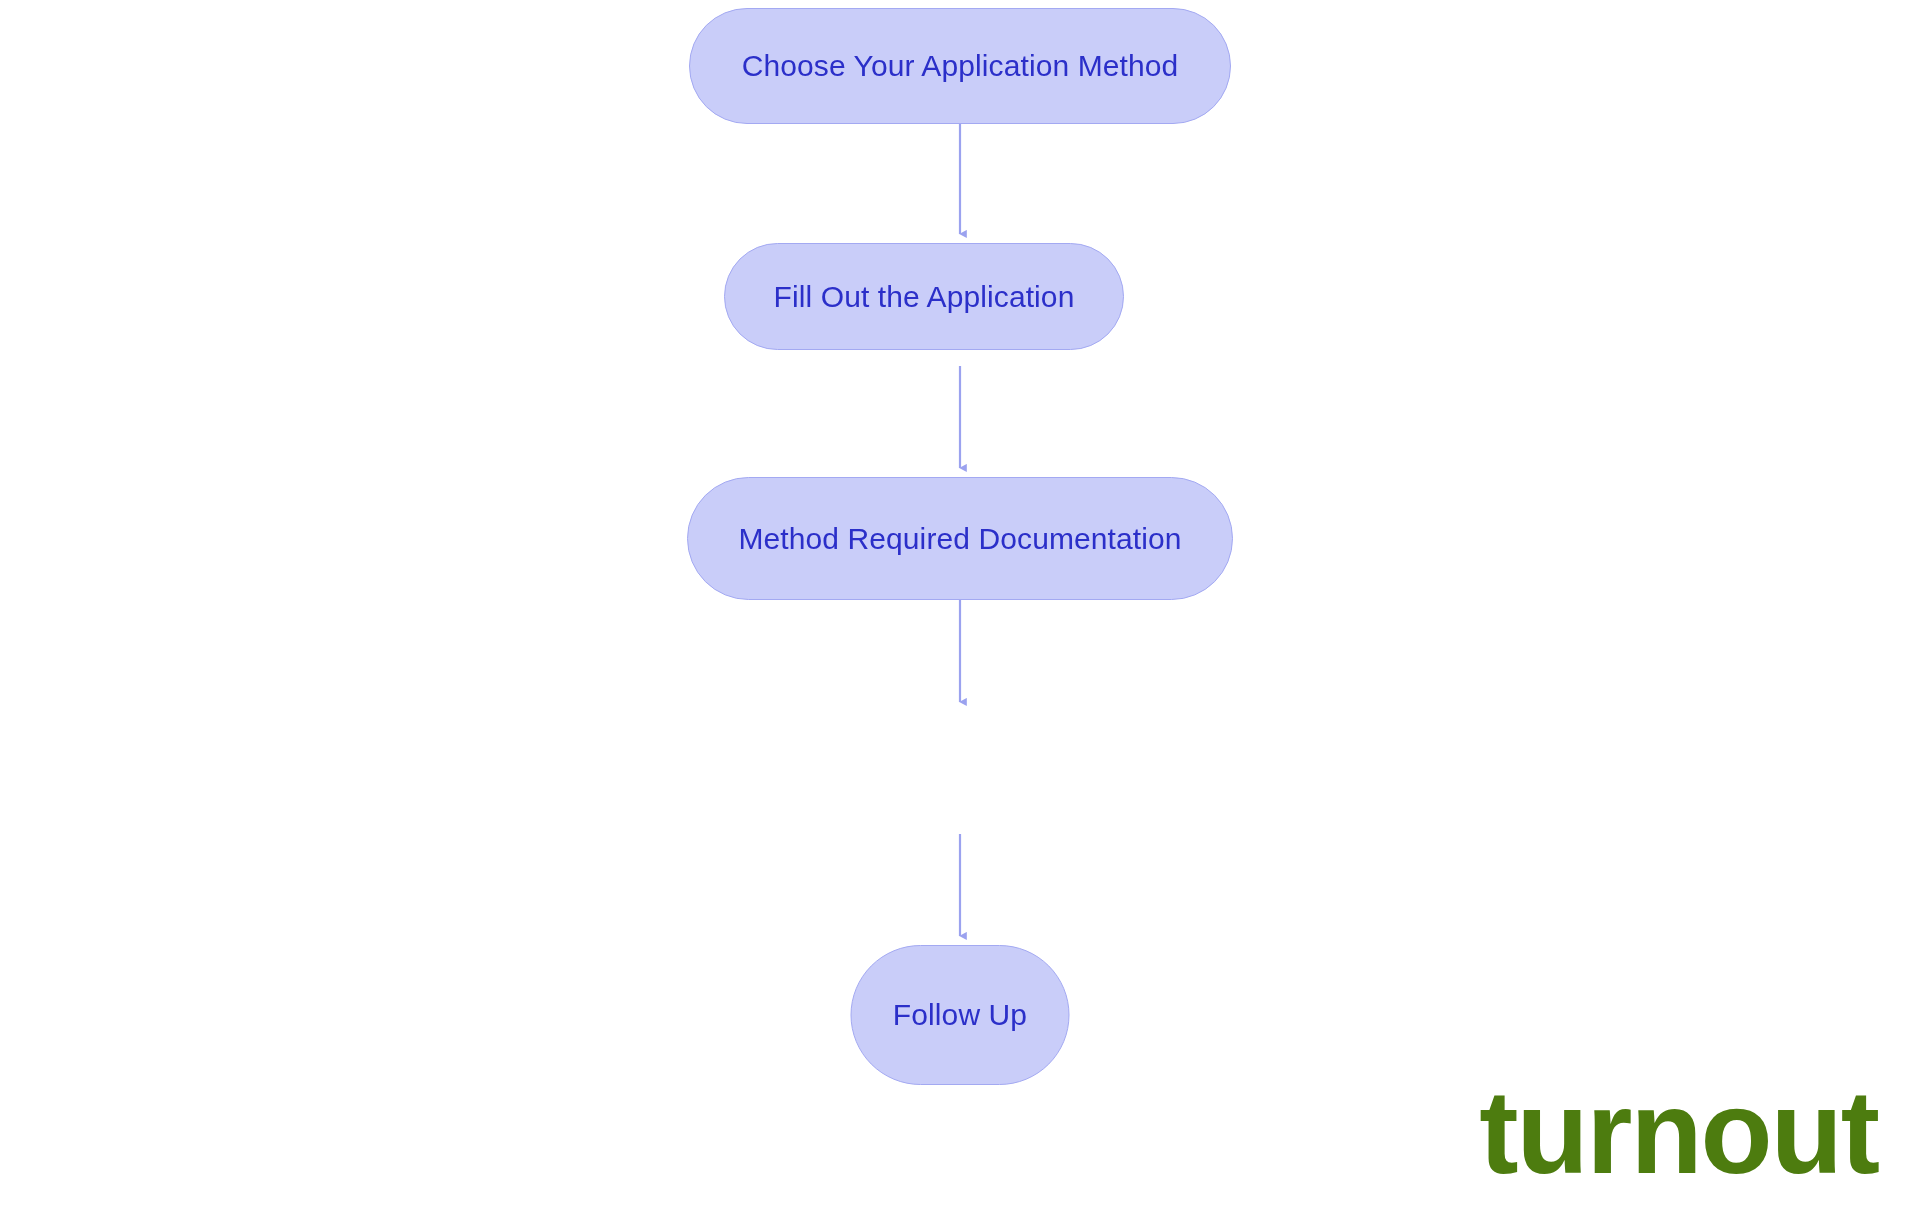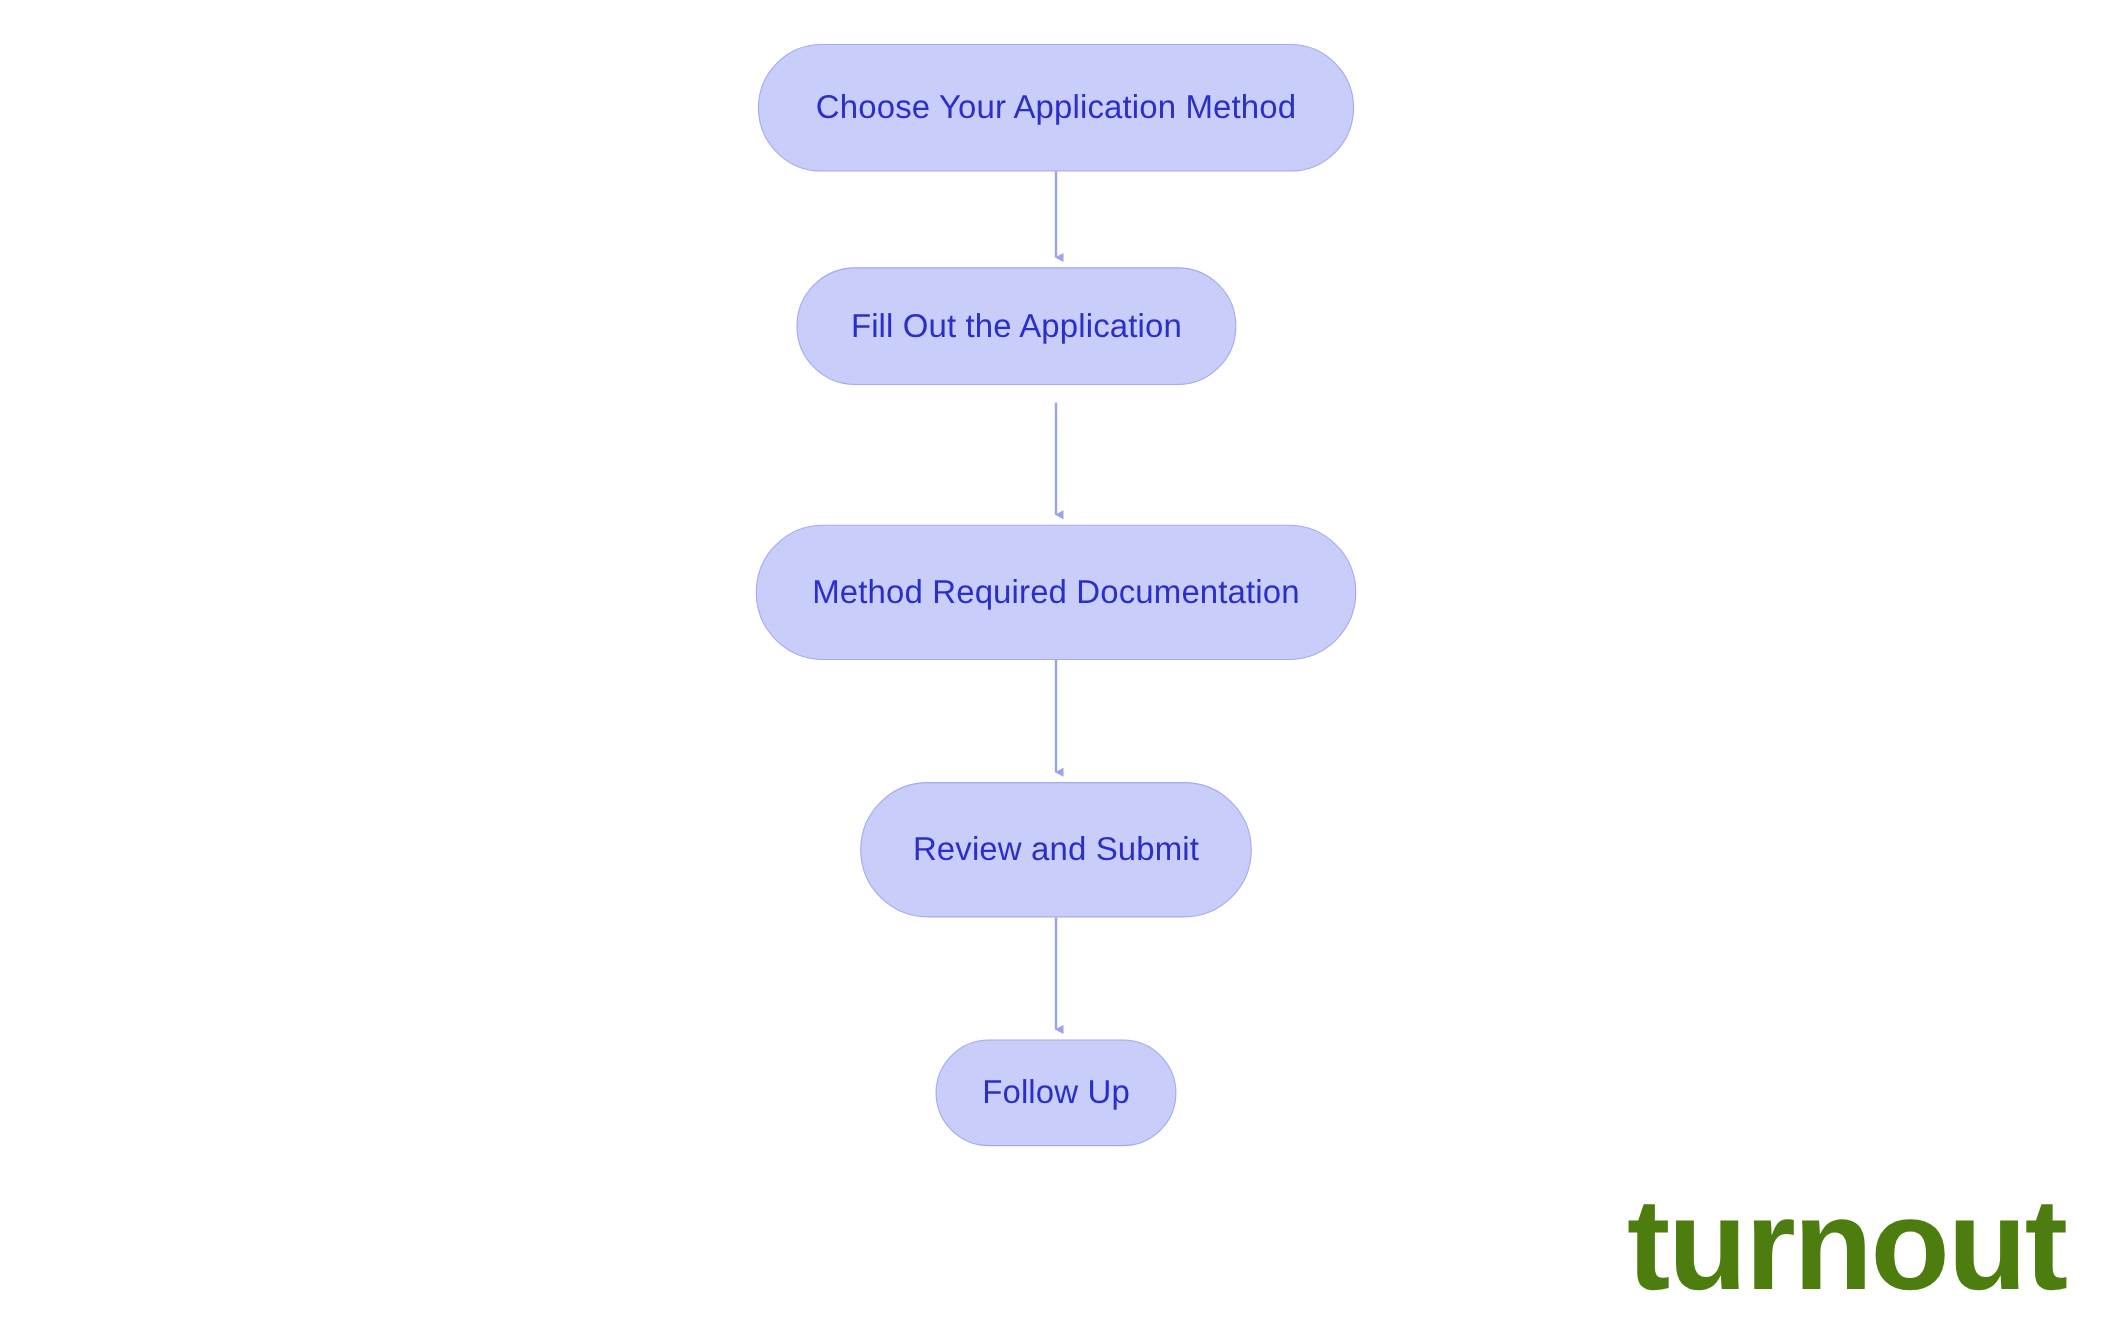--- a/index.html
+++ b/index.html
@@ -47,25 +47,25 @@
   .node-label {
     color: #2b2fc9;
     font-size: 30px;
     font-weight: 400;
     letter-spacing: 0.1px;
     line-height: 1;
     white-space: nowrap;
     font-family: "Liberation Sans", "DejaVu Sans", sans-serif;
   }
 
-  .node-1 { left: 960px; top: 8px;   width: 542px;  height: 116px; margin-top: 32px; }
+  .node-1 { left: 960px; top: 8px;   width: 542px;  height: 116px; }
   .node-2 { left: 924px; top: 243px; width: 400px;  height: 107px; }
   .node-3 { left: 960px; top: 477px; width: 546px;  height: 123px; }
   .node-4 { left: 960px; top: 711px; width: 356px;  height: 123px; }
-  .node-5 { left: 960px; top: 945px; width: 219px;  height: 97px; }
+  .node-5 { left: 960px; top: 945px; width: 219px;  height: 140px; }
 
   
   .brand {
     position: absolute;
     right: 42px;
     bottom: 24px;
     color: #4d7c0f;
     font-size: 118px;
     line-height: 1;
     font-weight: 700;
@@ -99,23 +99,20 @@
   </div>
 
   <div class="node node-2">
     <span class="node-label">Fill Out the Application</span>
   </div>
 
   <div class="node node-3">
     <span class="node-label">Method Required Documentation</span>
   </div>
 
-  <div class="node node-4">
-    <span class="node-label">Review and Submit</span>
-  </div>
 
   <div class="node node-5">
     <span class="node-label">Follow Up</span>
   </div>
 
   <div class="brand">turnout</div>
 
 </div>
 
 </body></html>

